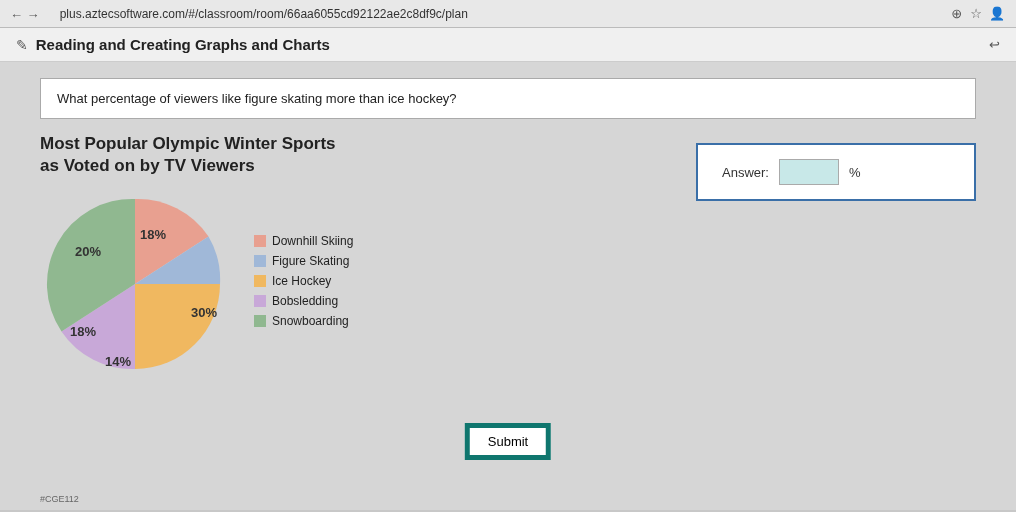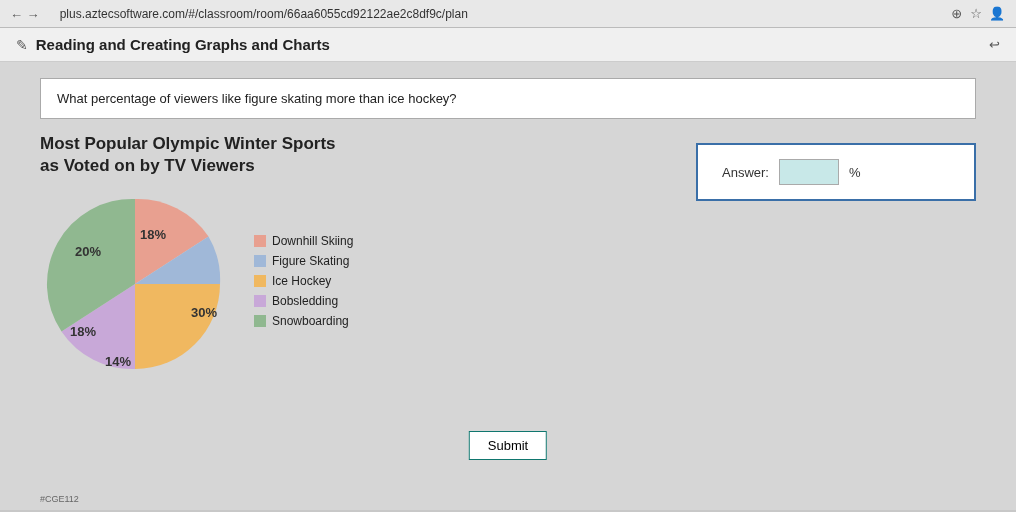--- a/index.html
+++ b/index.html
@@ -144,21 +144,21 @@
       padding: 2px 4px;
     }
 
     .percent-sign {
       font-size: 13px;
     }
 
     .submit-btn {
       margin-top: 32px;
       background: white;
-      border: 1px solid #0f766e;
+      border: 5px solid #0f766e;
       padding: 6px 18px;
       font-size: 13px;
       cursor: pointer;
       align-self: center;
     }
 
     .submit-container {
       position: absolute;
       bottom: 50px;
       left: 50%;

